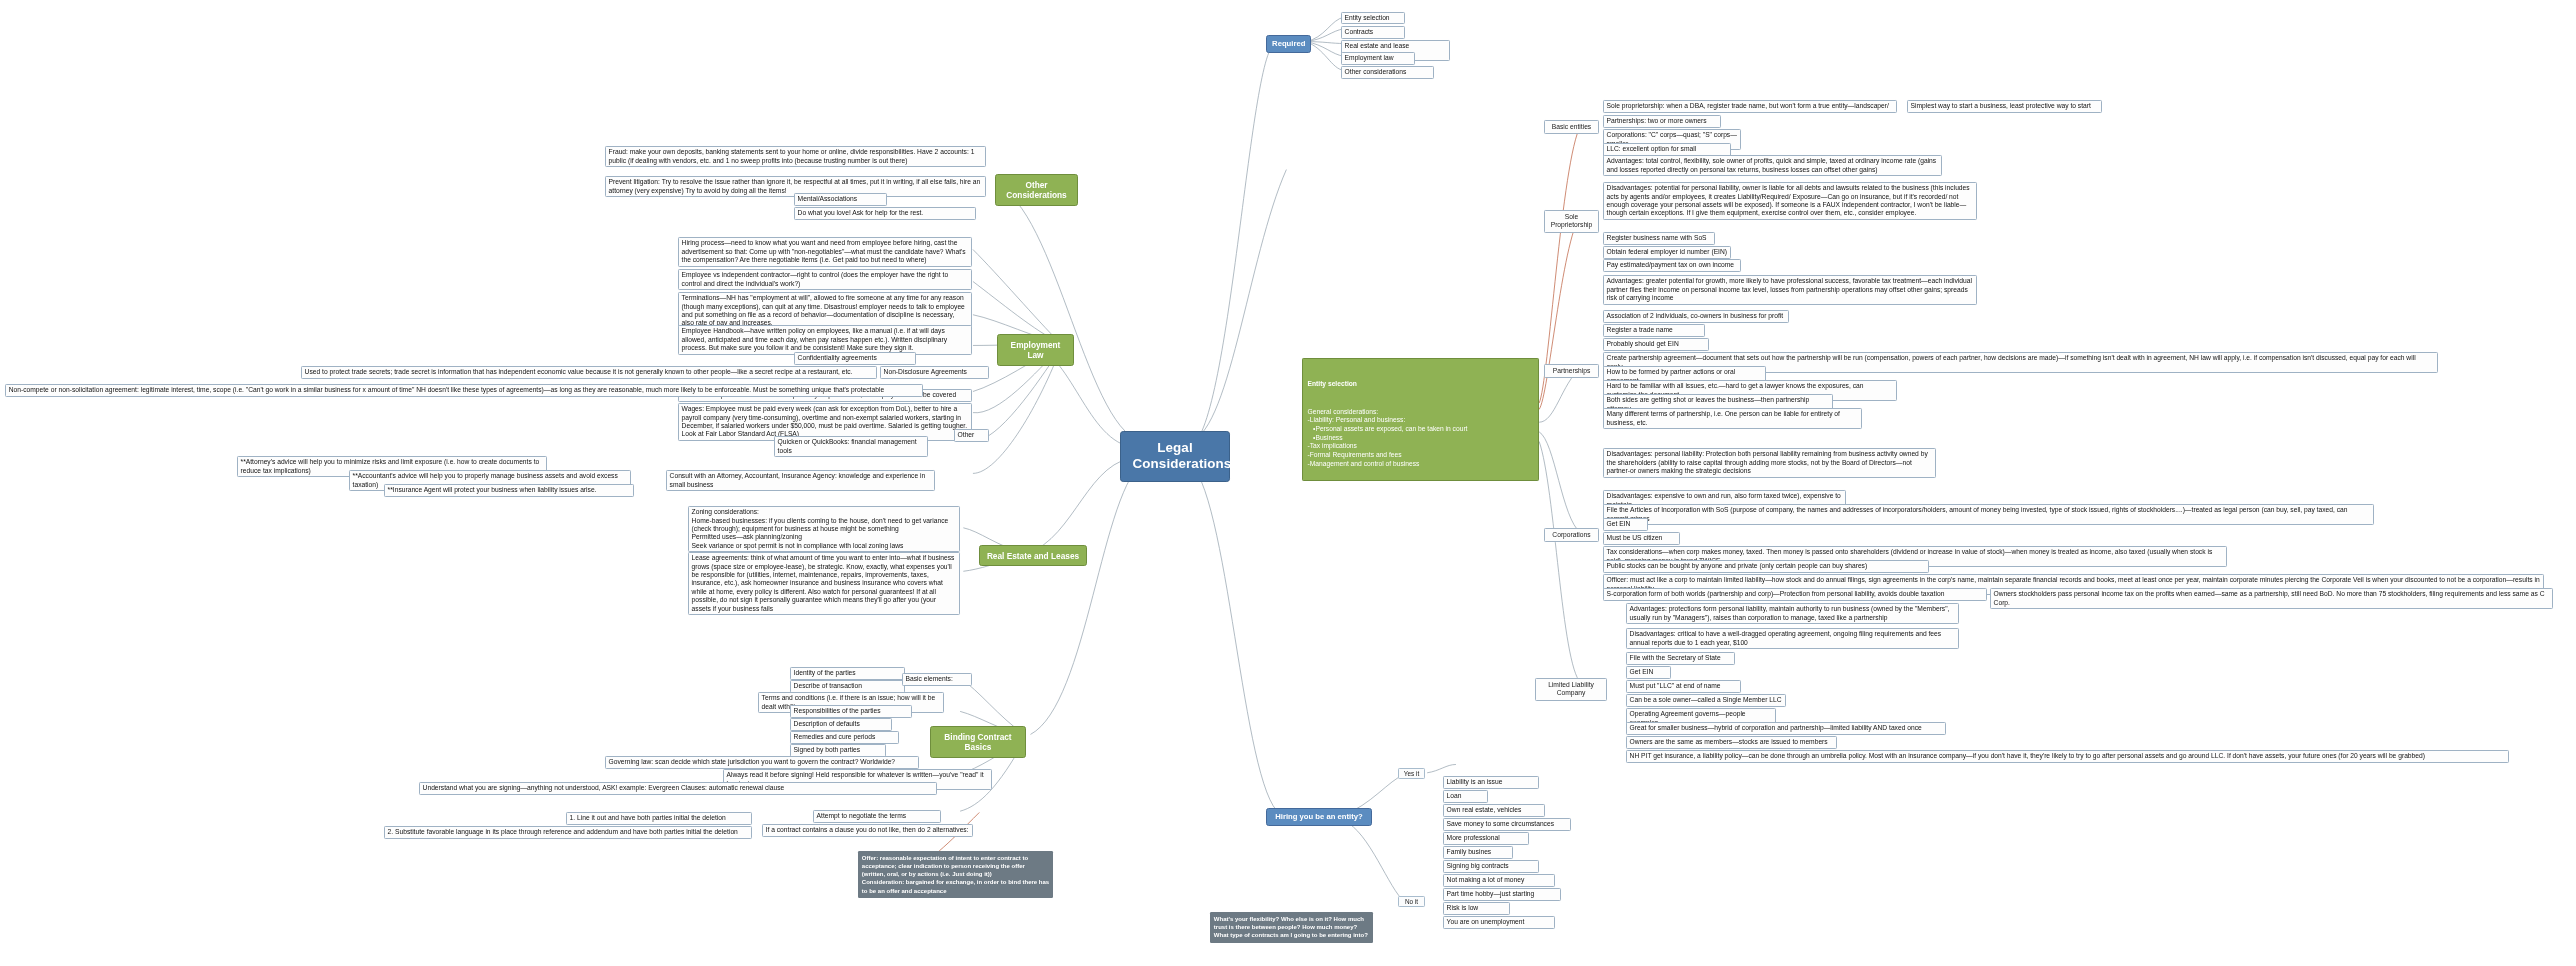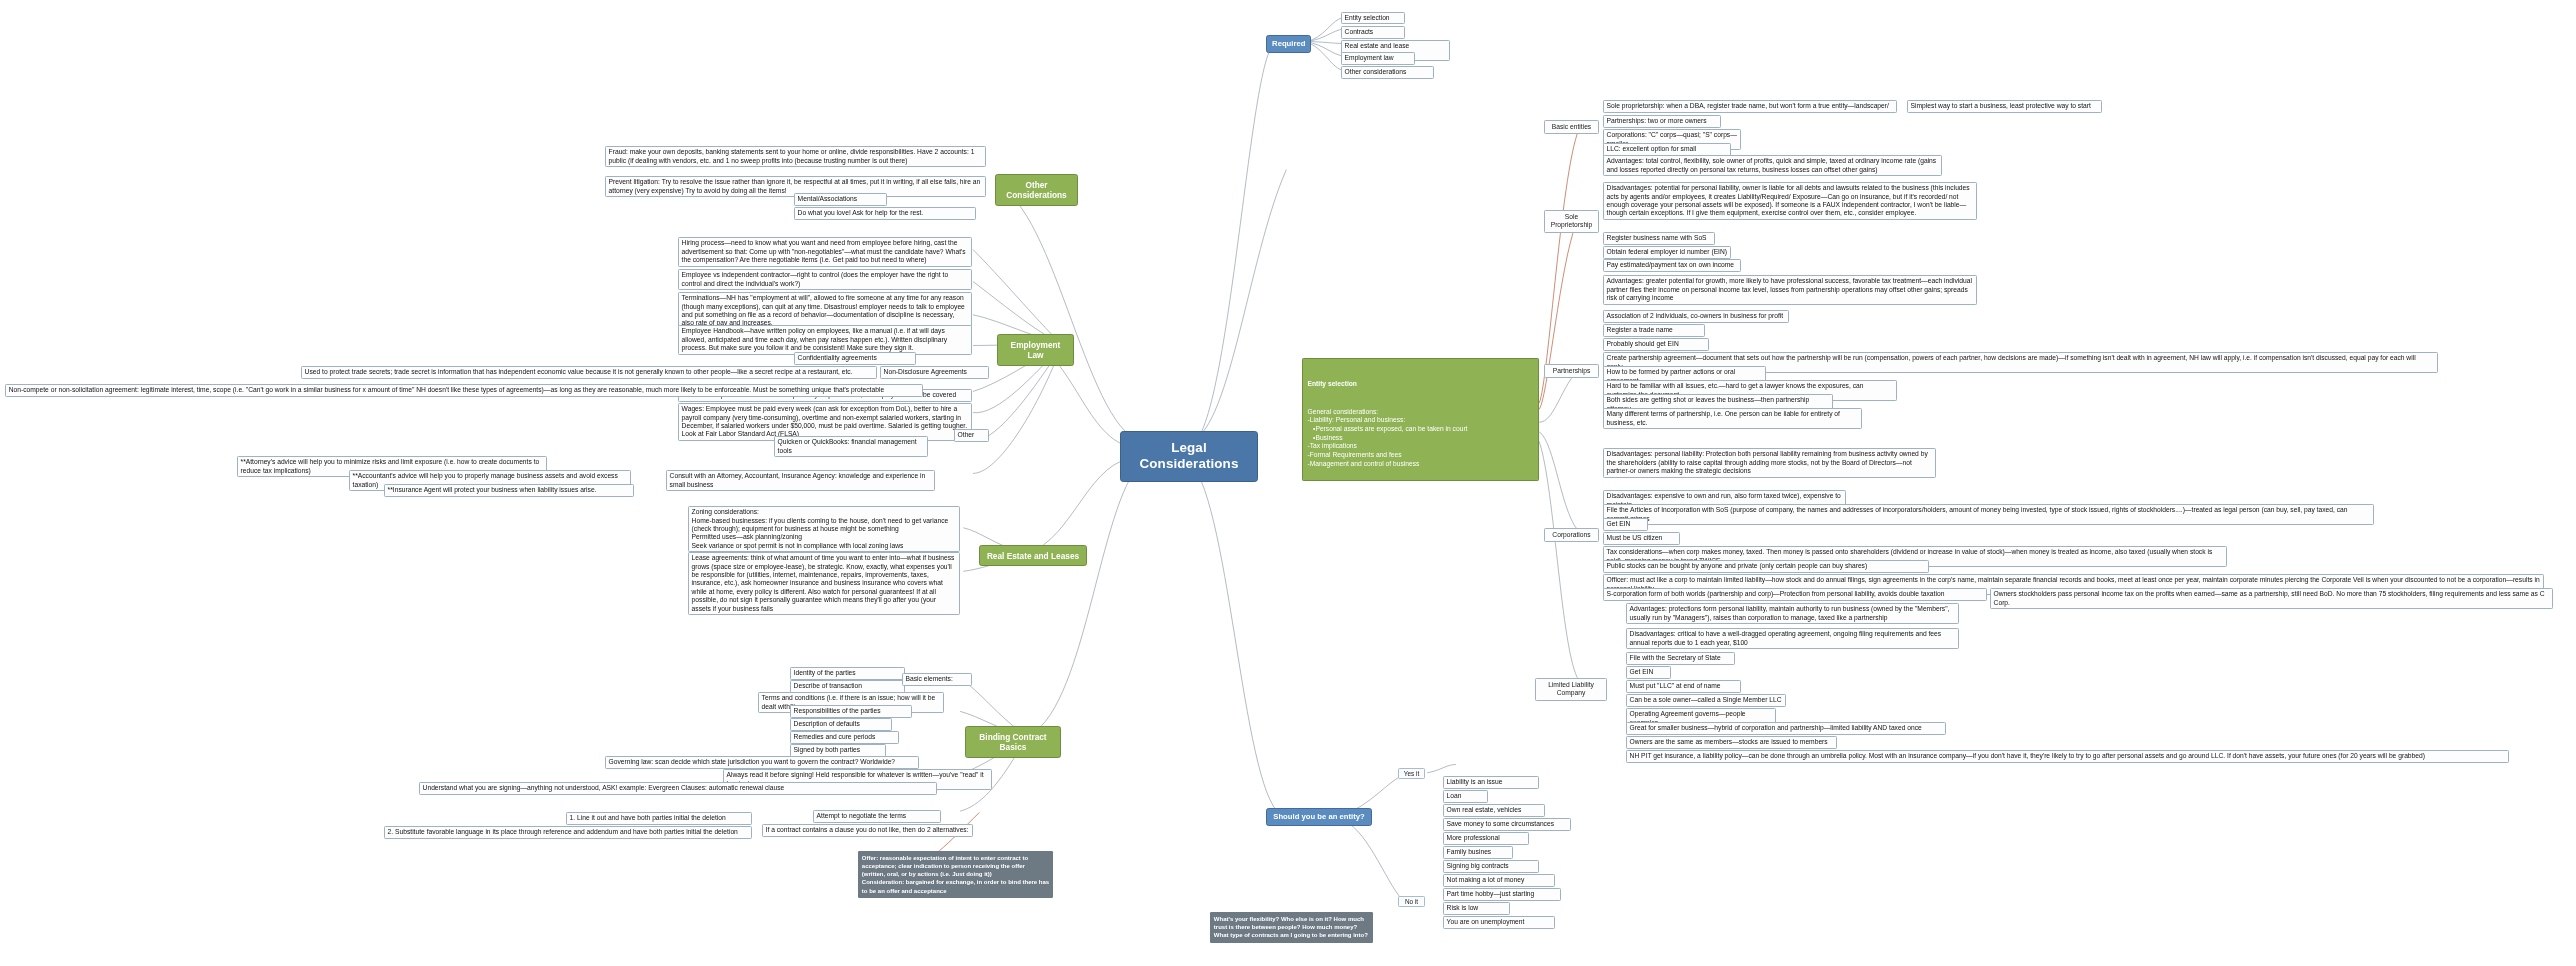--- a/index.html
+++ b/index.html
@@ -149,21 +149,21 @@
     <path d="M1600,1155 C1560,1180 1530,1200 1500,1210"></path>
     <path d="M1600,1158 C1560,1230 1530,1260 1500,1268"></path>
     <path d="M1530,1270 C1480,1320 1450,1350 1420,1360" stroke="#c0694a"></path>
 
     <path d="M2100,1273 C2140,1260 2170,1220 2195,1210"></path>
     <path d="M2100,1283 C2140,1300 2170,1390 2195,1410"></path>
     <path d="M2230,1208 C2250,1205 2260,1195 2275,1195"></path>
   </g>
 </svg>
 
-<div class="node root" style="left:1120px; top:431px; width:138px;">Legal Considerations</div>
+<div class="node root" style="left:1120px; top:431px; width:110px;">Legal Considerations</div>
 
 <div class="node branch blue" style="left:1266px; top:35px; width:45px;">Required</div>
 
 <div class="node leaf" style="left:1341px; top:11.5px; width:64px;">Entity selection</div>
 <div class="node leaf" style="left:1341px; top:25.6px; width:64px;">Contracts</div>
 <div class="node leaf" style="left:1341px; top:40px; width:109px;">Real estate and lease agreements</div>
 <div class="node leaf" style="left:1341px; top:52px; width:74px;">Employment law</div>
 <div class="node leaf" style="left:1341px; top:66px; width:93px;">Other considerations</div>
 
 <div class="node greenbox" style="left:1302px; top:358px; width:237px;">
@@ -255,21 +255,21 @@
 <div class="node leaf" style="left:666px; top:470px; width:269px;">Consult with an Attorney, Accountant, Insurance Agency: knowledge and experience in small business</div>
 
 <div class="node branch" style="left:979px; top:545px; width:108px;">Real Estate and Leases</div>
 
 <div class="node leaf" style="left:688px; top:506px; width:272px;">Zoning considerations:
 Home-based businesses: if you clients coming to the house, don't need to get variance (check through); equipment for business at house might be something
 Permitted uses—ask planning/zoning
 Seek variance or spot permit is not in compliance with local zoning laws</div>
 <div class="node leaf" style="left:688px; top:552px; width:272px;">Lease agreements: think of what amount of time you want to enter into—what if business grows (space size or employee-lease), be strategic. Know, exactly, what expenses you'll be responsible for (utilities, internet, maintenance, repairs, improvements, taxes, insurance, etc.), ask homeowner insurance and business insurance who covers what while at home, every policy is different. Also watch for personal guarantees! If at all possible, do not sign it personally guarantee which means they'll go after you (your assets if your business fails</div>
 
-<div class="node branch" style="left:965px; top:726px; width:96px;">Binding Contract Basics</div>
+<div class="node branch" style="left:930px; top:726px; width:96px;">Binding Contract Basics</div>
 
 <div class="node leaf" style="left:790px; top:667px; width:115px;">Identity of the parties</div>
 <div class="node leaf" style="left:790px; top:680px; width:115px;">Describe of transaction</div>
 <div class="node leaf" style="left:758px; top:692px; width:186px;">Terms and conditions (i.e. if there is an issue; how will it be dealt with?)</div>
 <div class="node leaf" style="left:790px; top:705px; width:122px;">Responsibilities of the parties</div>
 <div class="node leaf" style="left:790px; top:718px; width:102px;">Description of defaults</div>
 <div class="node leaf" style="left:790px; top:731px; width:109px;">Remedies and cure periods</div>
 <div class="node leaf" style="left:790px; top:744px; width:96px;">Signed by both parties</div>
 <div class="node leaf" style="left:902px; top:673px; width:70px;">Basic elements:</div>
 <div class="node leaf" style="left:605px; top:756px; width:314px;">Governing law: scan decide which state jurisdiction you want to govern the contract? Worldwide?</div>
@@ -278,21 +278,21 @@
 <div class="node leaf" style="left:813px; top:810px; width:128px;">Attempt to negotiate the terms</div>
 <div class="node leaf" style="left:762px; top:824px; width:211px;">If a contract contains a clause you do not like, then do 2 alternatives:</div>
 <div class="node leaf" style="left:566px; top:812px; width:186px;">1. Line it out and have both parties initial the deletion</div>
 <div class="node leaf" style="left:384px; top:826px; width:368px;">2. Substitute favorable language in its place through reference and addendum and have both parties initial the deletion</div>
 
 <div class="node callout" style="left:858px; top:851px; width:195px;">Offer: reasonable expectation of intent to enter contract to acceptance; clear indication to person receiving the offer (written, oral, or by actions (i.e. Just doing it))
 Consideration: bargained for exchange, in order to bind there has to be an offer and acceptance</div>
 
 <div class="node callout" style="left:1210px; top:912px; width:163px;">What's your flexibility? Who else is on it? How much trust is there between people? How much money? What type of contracts am I going to be entering into?</div>
 
-<div class="node branch blue" style="left:1266px; top:808px; width:106px;">Should you be an entity?</div>
+<div class="node branch blue" style="left:1266px; top:808px; width:106px;">Hiring you be an entity?</div>
 
 <div class="node tinylabel" style="left:1398px; top:768px; width:27px; text-align:center;">Yes it</div>
 <div class="node tinylabel" style="left:1398px; top:896px; width:27px; text-align:center;">No it</div>
 
 <div class="node leaf" style="left:1443px; top:776px; width:96px;">Liability is an issue</div>
 <div class="node leaf" style="left:1443px; top:790px; width:45px;">Loan</div>
 <div class="node leaf" style="left:1443px; top:804px; width:102px;">Own real estate, vehicles</div>
 <div class="node leaf" style="left:1443px; top:818px; width:128px;">Save money to some circumstances</div>
 <div class="node leaf" style="left:1443px; top:832px; width:86px;">More professional</div>
 <div class="node leaf" style="left:1443px; top:846px; width:70px;">Family busines</div>

